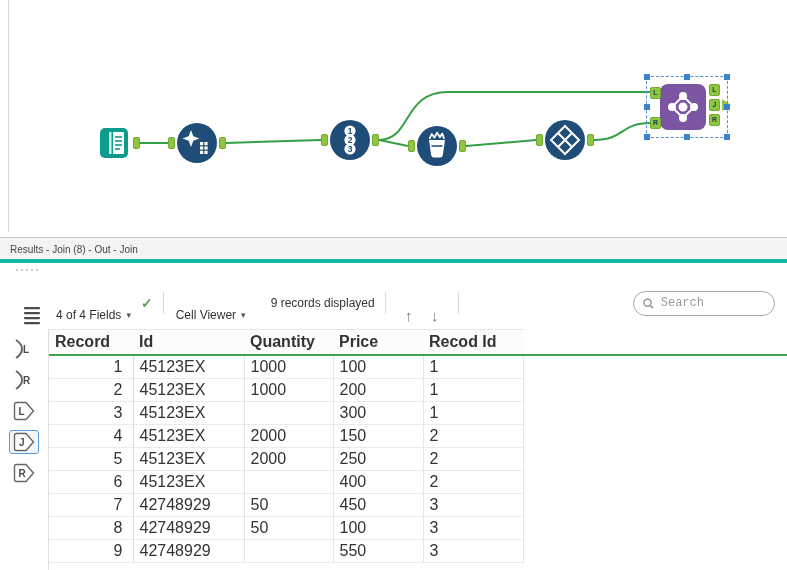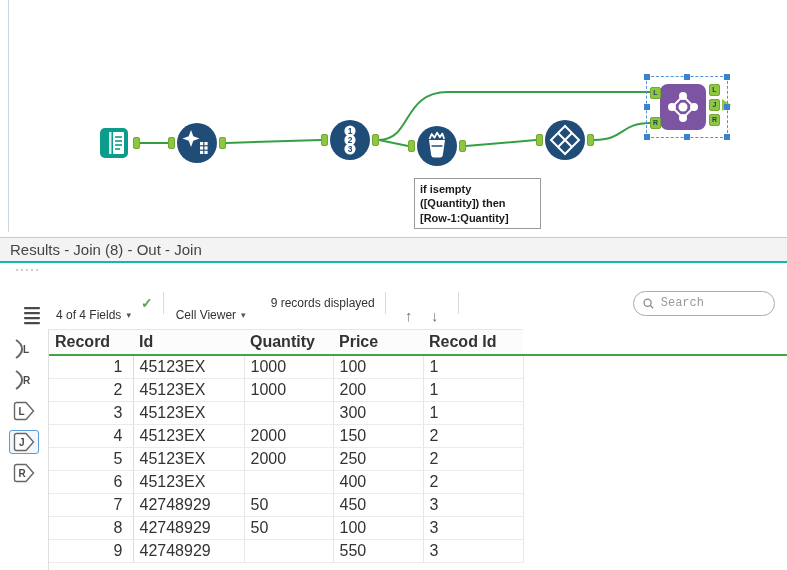--- a/index.html
+++ b/index.html
@@ -27,22 +27,22 @@
                 border-top:6px solid transparent; border-bottom:6px solid transparent; }
   .selection-box { position:absolute; border:1px dashed #4f93d6; }
   .handle { position:absolute; width:6px; height:6px; background:#3c83cc; transform:translate(-50%,-50%); }
 
   .annotation { position:absolute; background:#fff; border:1px solid #9a9a9a;
                 padding:3px 5px; font-size:11px; font-weight:bold; color:#1a1a1a; line-height:1.3; }
 
   
   .results { position:absolute; left:0; top:237px; width:787px; height:333px;
              border-top:1px solid #c9c9c9; background:#fff; }
-  .results-header { height:25px; background:#f3f3f3; border-bottom:2px solid #14b8a6;
-                    font-size:15px; color:#444; line-height:24px; padding-left:10px; }
+  .results-header { height:25px; background:#f3f3f3; border-bottom:4px solid #14b8a6;
+                    font-size:10px; color:#444; line-height:24px; padding-left:10px; }
   .toolbar { position:relative; height:66px; background:#fff; display:flex; align-items:center;
              padding:14px 6px 0 20px; }
   .grip-dots { position:absolute; left:16px; top:6px; display:flex; gap:3px; }
   .grip-dots i { width:2px; height:2px; border-radius:50%; background:#bdbdbd; }
   button { background:none; border:0; font:inherit; cursor:pointer;margin-top:24px; }
   .tb-icon { width:24px; height:24px; display:flex; align-items:center; justify-content:center; }
   .tb-dd { display:flex; align-items:center; gap:5px; font-size:12px; color:#333;
            margin-left:12px; white-space:nowrap; }
   .caret { font-size:9px; color:#555; }
   .tb-check { margin-left:10px; color:#5f9e60; font-size:14px; font-weight:bold; }
@@ -184,25 +184,20 @@
       <span class="handle" style="left:0; top:0;"></span>
         <span class="handle" style="left:50%; top:0;"></span>
       <span class="handle" style="left:100%; top:0;"></span>
         <span class="handle" style="left:0; top:50%;"></span>
       <span class="handle" style="left:100%; top:50%;"></span>
         <span class="handle" style="left:0; top:100%;"></span>
       <span class="handle" style="left:50%; top:100%;"></span>
         <span class="handle" style="left:100%; top:100%;"></span>
     </div>
 
-    <div class="annotation" style="left:414px; top:178px; width:127px;">
-      <div>if isempty</div>
-      <div>([Quantity]) then</div>
-      <div>[Row-1:Quantity]</div>
-    </div>
   </div>
 
   <div class="results">
     <div class="results-header">
       <span>Results - Join (8) - Out - Join</span>
     </div>
 
     <div class="toolbar">
       <div class="grip-dots">
           <i></i>

